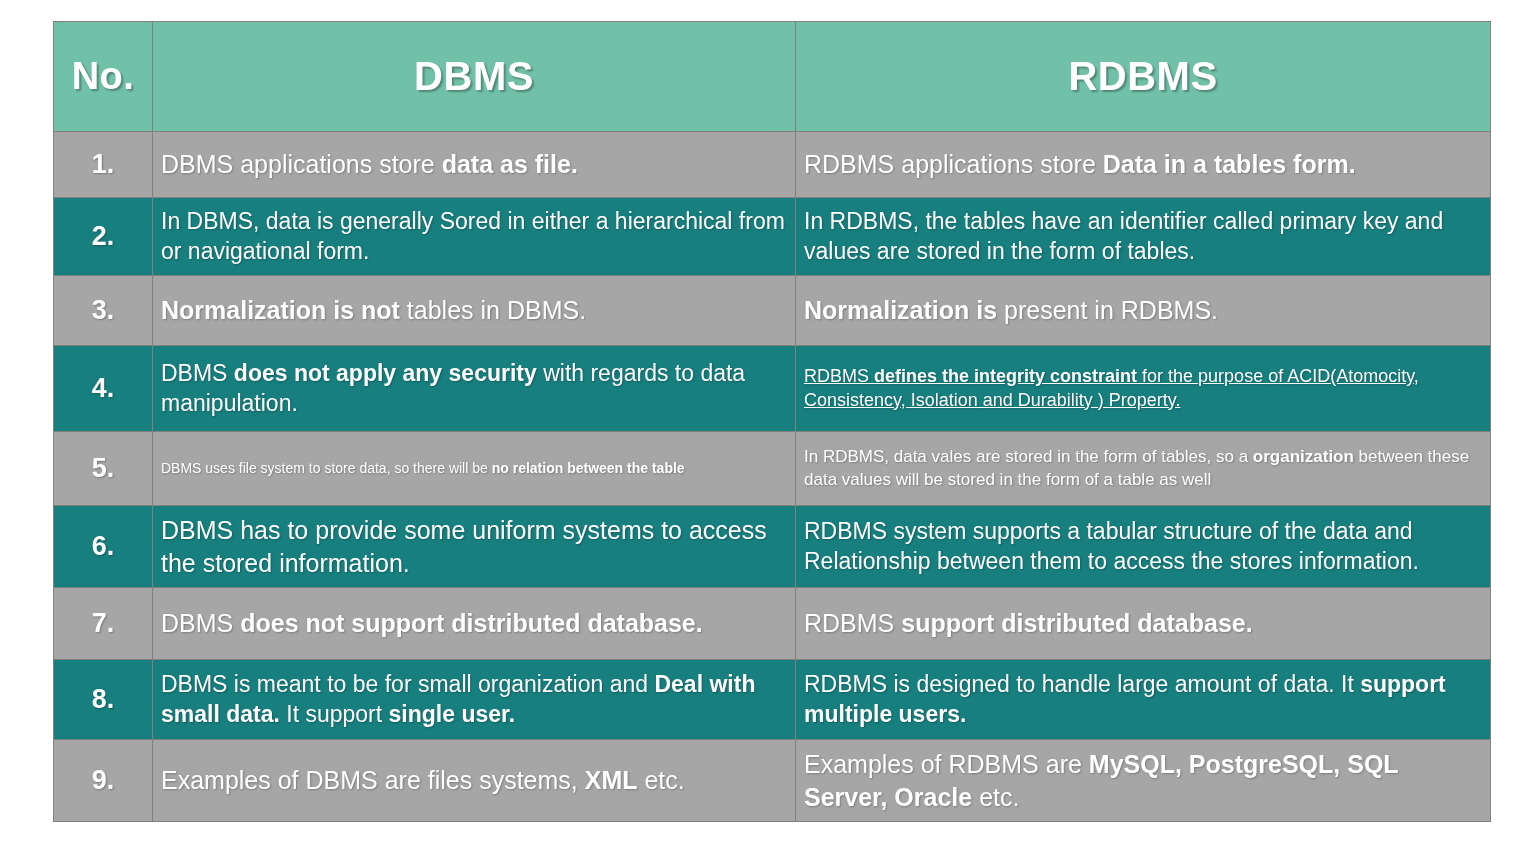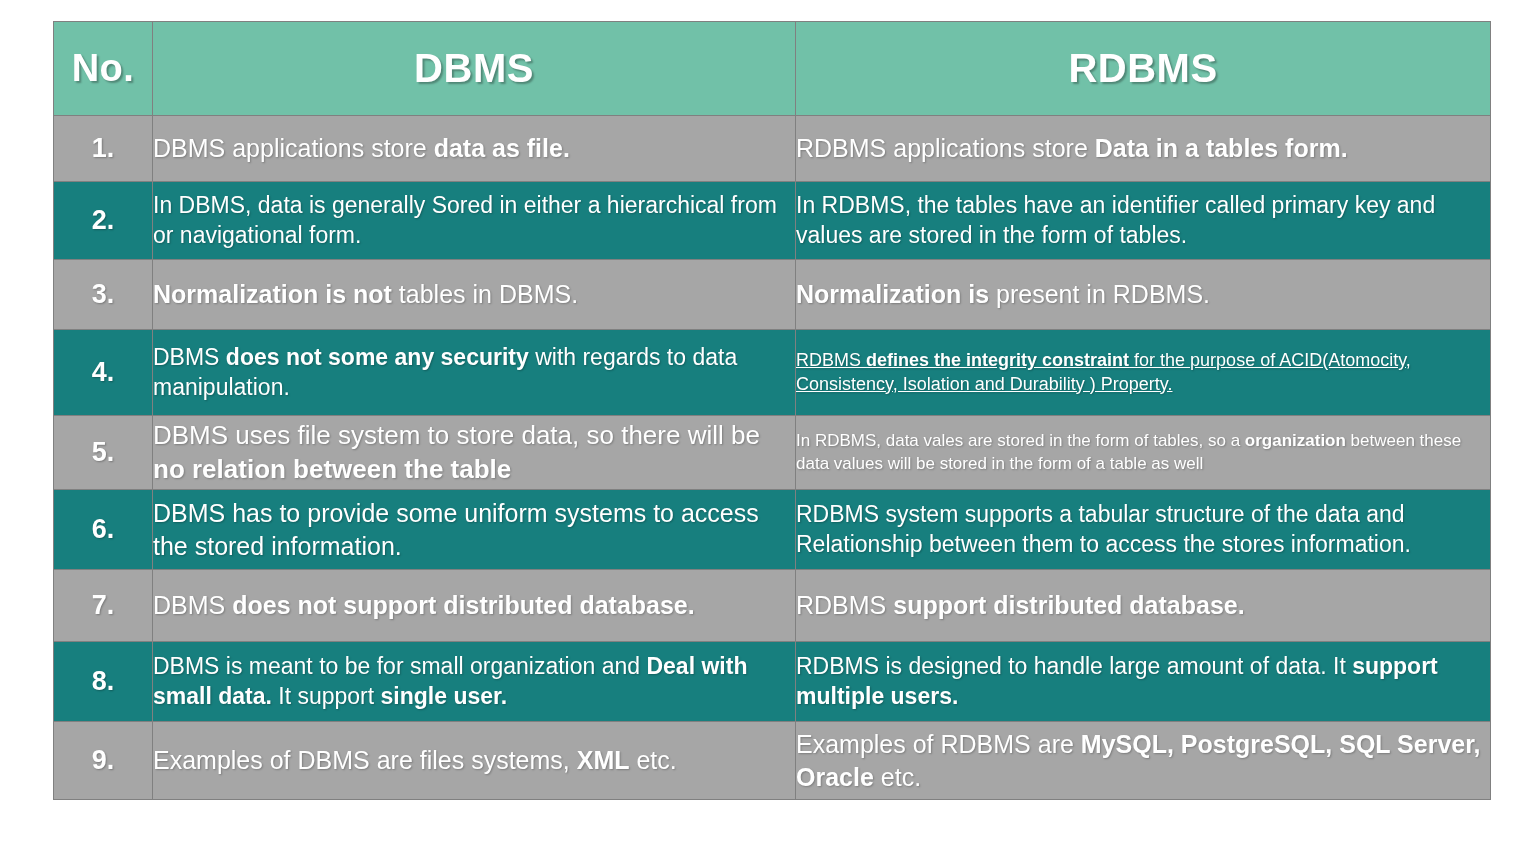--- a/index.html
+++ b/index.html
@@ -26,21 +26,21 @@
     left: 53px;
     top: 21px;
     width: 1437px;
     border-collapse: collapse;
     table-layout: fixed;
   }
 
   .comparison-table td,
   .comparison-table th {
     border: 1px solid #808080;
-    padding: 0;
+    padding: 8px;
     vertical-align: middle;
   }
 
   
   col.col-no    { width: 99px; }
   col.col-dbms  { width: 643px; }
   col.col-rdbms { width: 695px; }
 
   
   .head-cell {
@@ -78,21 +78,21 @@
     color: #ffffff;
     padding: 4px 12px 4px 14px;
     line-height: 1.30;
     text-shadow: 1px 1px 2px rgba(0,0,0,0.25);
   }
   .txt-cell b { font-weight: bold; text-align: center; }
 
   
   .fs-xl   { font-size: 25px; }
   .fs-lg   { font-size: 23px; }
-  .fs-md   { font-size: 26px; }
+  .fs-md   { font-size: 14px; }
   .fs-sm   { font-size: 18px; text-decoration: underline; }
   .fs-xs   { font-size: 17px; }
 
   .pad-lead { padding-left: 26px; }
 
   
   .h-r1 { height: 66px; }
   .h-r2 { height: 78px; }
   .h-r3 { height: 70px; }
   .h-r4 { height: 86px; }
@@ -150,21 +150,21 @@
           <b>Normalization is not</b><span> tables in DBMS.</span>
         </td>
         <td class="txt-cell fs-xl">
           <b>Normalization is</b><span> present in RDBMS.</span>
         </td>
       </tr>
 
       <tr class="band-teal h-r4">
         <td class="num-cell">4.</td>
         <td class="txt-cell fs-lg">
-          <span>DBMS </span><b>does not some any security</b><span> with regards to data manipulation.</span>
+          <span>DBMS </span><b>does not apply any security</b><span> with regards to data manipulation.</span>
         </td>
         <td class="txt-cell fs-sm">
           <span>RDBMS </span><b>defines the integrity constraint</b><span> for the purpose of ACID(Atomocity, Consistency, Isolation and Durability ) Property.</span>
         </td>
       </tr>
 
       <tr class="band-gray h-r5">
         <td class="num-cell">5.</td>
         <td class="txt-cell fs-md">
           <span>DBMS uses file system to store data, so there will be </span><b>no relation between the table</b>

